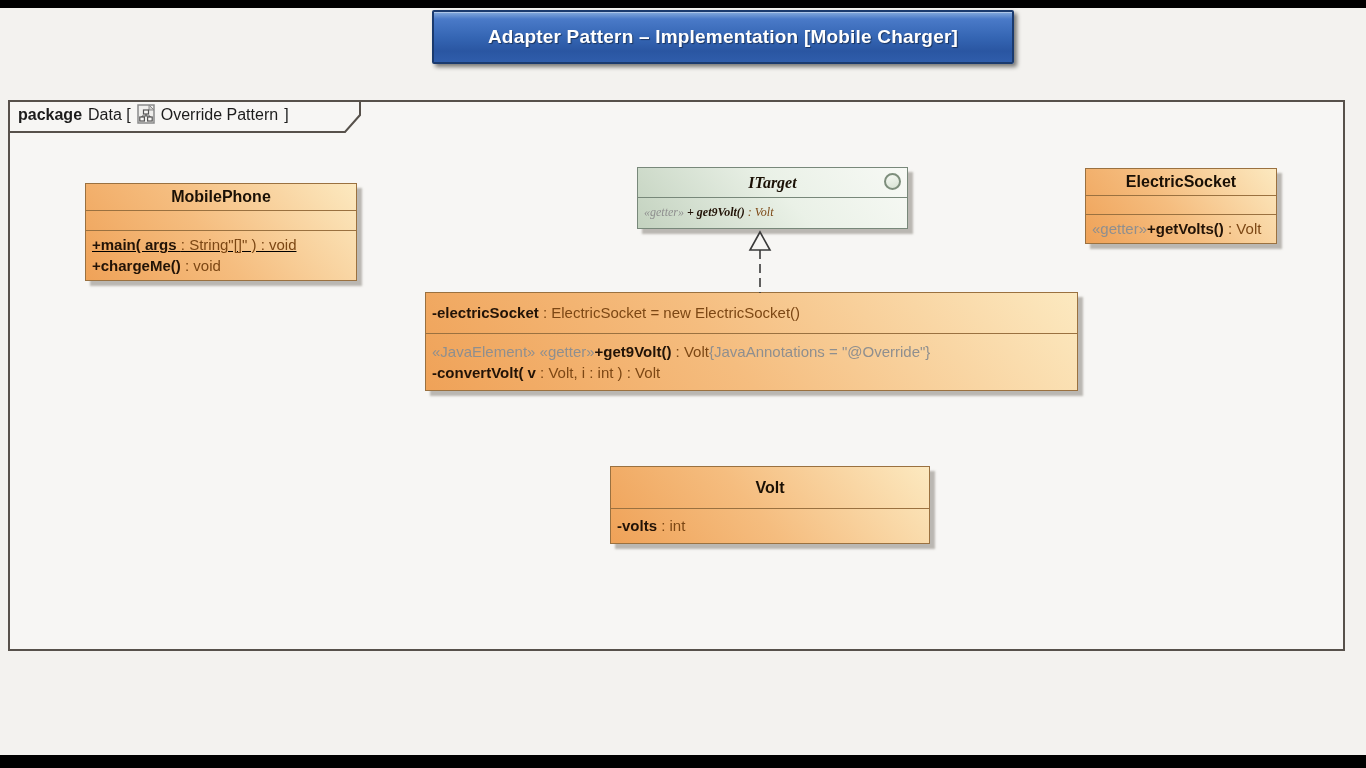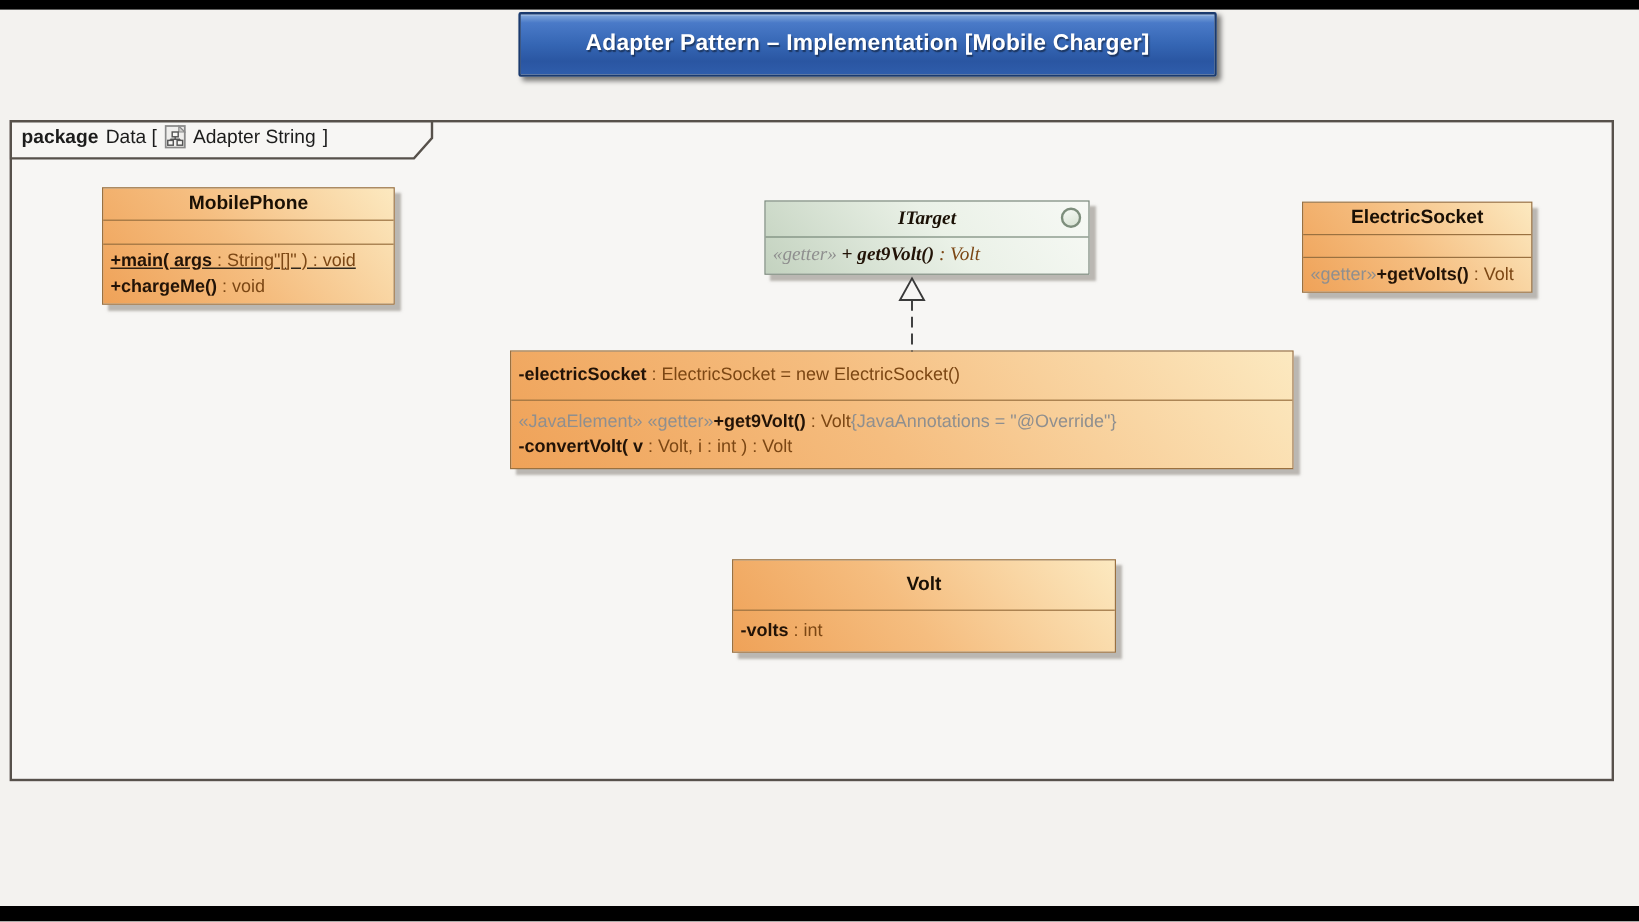--- a/index.html
+++ b/index.html
@@ -67,29 +67,29 @@
   }
   .green .hdr { font-style:italic; border-bottom-color:#78887a; }
   .green .row { font-style:italic; }
   .iface-ball {
     position:absolute; right:6px; top:5px; width:17px; height:17px;
     border:2px solid #7d8e7c; border-radius:50%;
     background:linear-gradient(160deg,#f6f9f4,#d7e2d3);
   }
 
   
-  .c-mobilephone { left:85px; top:156px; width:244px; }
+  .c-mobilephone { left:85px; top:183px; width:272px; }
   .c-mobilephone .hdr { height:27px; }
   .c-mobilephone .attr { height:20px; }
   .c-mobilephone .ops { padding:3px 0 4px 0; }
 
   .c-itarget { left:637px; top:167px; width:271px;font-family:Liberation Serif, serif; }
   .c-itarget .hdr { height:30px; }
   .c-itarget .ops { padding:4px 0 5px 0; }
-  .c-itarget .row { font-size:16px; }
+  .c-itarget .row { font-size:12px; }
 
   .c-electricsocket { left:1085px; top:168px; width:192px; }
   .c-electricsocket .hdr { height:27px; }
   .c-electricsocket .attr { height:19px; }
   .c-electricsocket .ops { padding:3px 0 4px 0; }
 
   .c-charger { left:425px; top:292px; width:653px; }
   .c-charger .hdr { height:27px; }
   .c-charger .attr { padding:9px 12px 10px 0; }
   .c-charger .ops { padding:7px 0 7px 0; }
@@ -123,21 +123,21 @@
     <span class="diagram-icon-box">
       <svg width="18" height="20" viewBox="0 0 18 20">
         <rect x="1" y="1" width="16" height="18" fill="#efeeec" stroke="#8a8a8a" stroke-width="1.5"></rect>
         <path d="M12,1 L17,6 L12,6 Z" fill="#cfcecc" stroke="#8a8a8a" stroke-width="1"></path>
         <rect x="6.5" y="6" width="5" height="4" fill="#f7f6f4" stroke="#555" stroke-width="1.2"></rect>
         <path d="M9,10 V12 M9,12 H5 M9,12 H13 M5,12 V13 M13,12 V13" stroke="#555" stroke-width="1.2" fill="none"></path>
         <rect x="2.8" y="13" width="4.6" height="4" fill="#f7f6f4" stroke="#555" stroke-width="1.2"></rect>
         <rect x="10.6" y="13" width="4.6" height="4" fill="#f7f6f4" stroke="#555" stroke-width="1.2"></rect>
       </svg>
     </span>
-    <span>Adapter String</span>
+    <span>Override Pattern</span>
     <span>]</span>
   </div>
 </div>
 
 <div class="cls c-mobilephone">
   <div class="hdr">MobilePhone</div>
   <div class="compartment attr"></div>
   <div class="compartment ops">
     <div class="row u"><span class="seg-name">+main( args </span><span class="seg-type">: String"[]" ) : void</span></div>
     <div class="row"><span class="seg-name">+chargeMe()</span><span class="seg-type"> : void</span></div>

